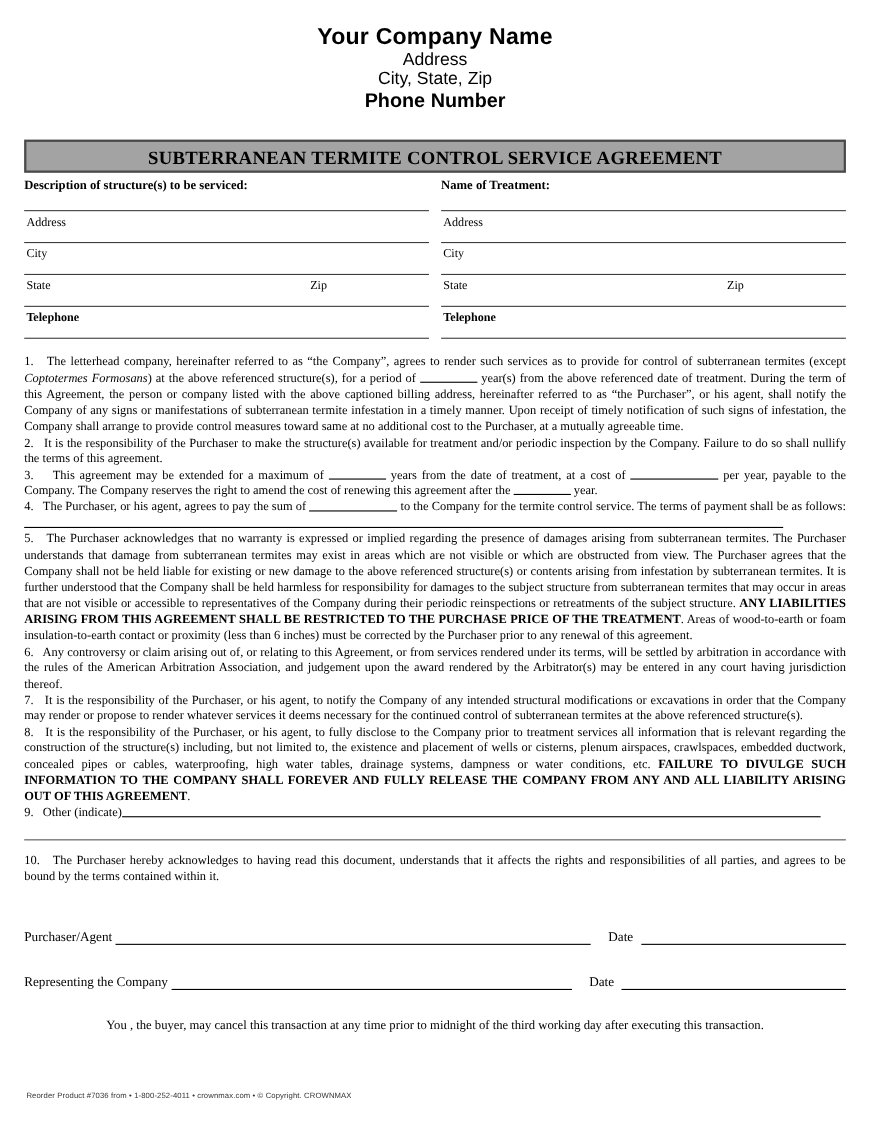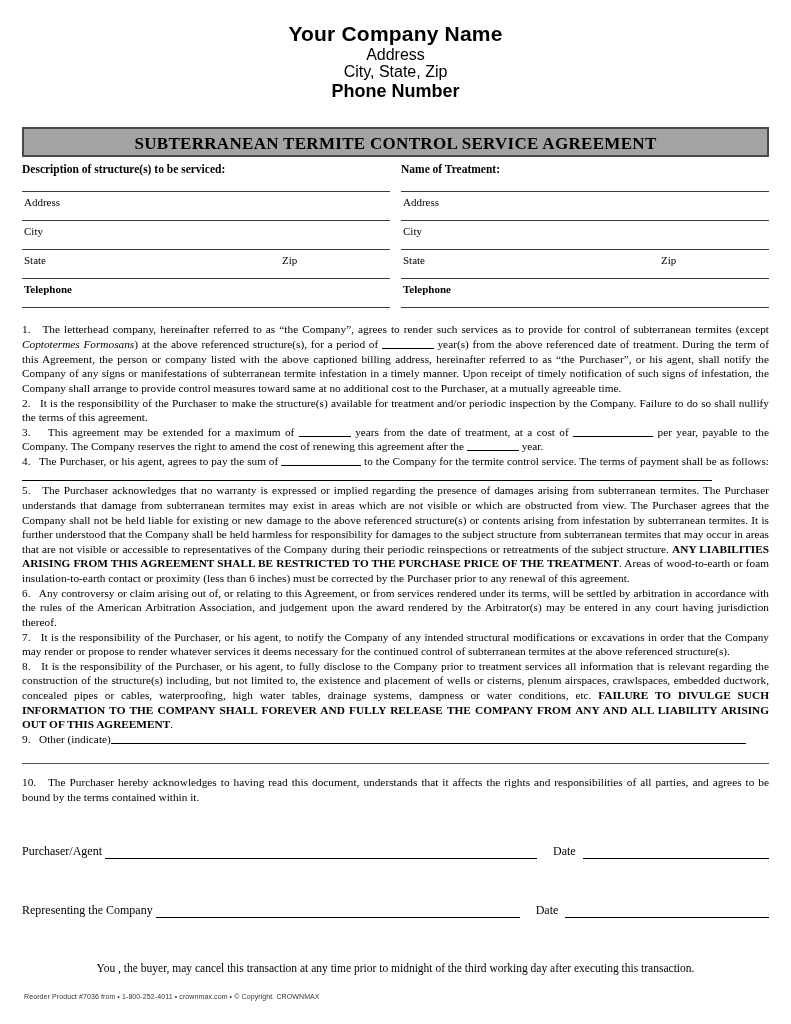--- a/index.html
+++ b/index.html
@@ -150,21 +150,21 @@
     text-align: justify;
   }
 
   
   .sig-block {
     margin: 40px 22px 0 22px;
   }
   .sig-row {
     display: flex;
     align-items: flex-end;
-    margin-bottom: 44px;
+    margin-bottom: 26px;
     font-size: 12px;
   }
   .sig-label {
     white-space: nowrap;
     padding-right: 3px;
   }
   .sig-line {
     border-bottom: 1px solid #000;
     height: 13px;
   }

